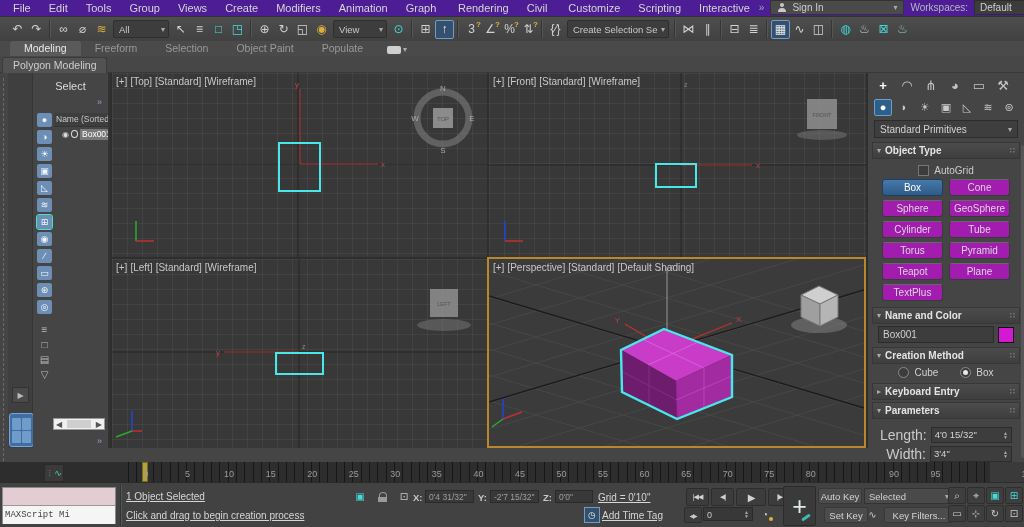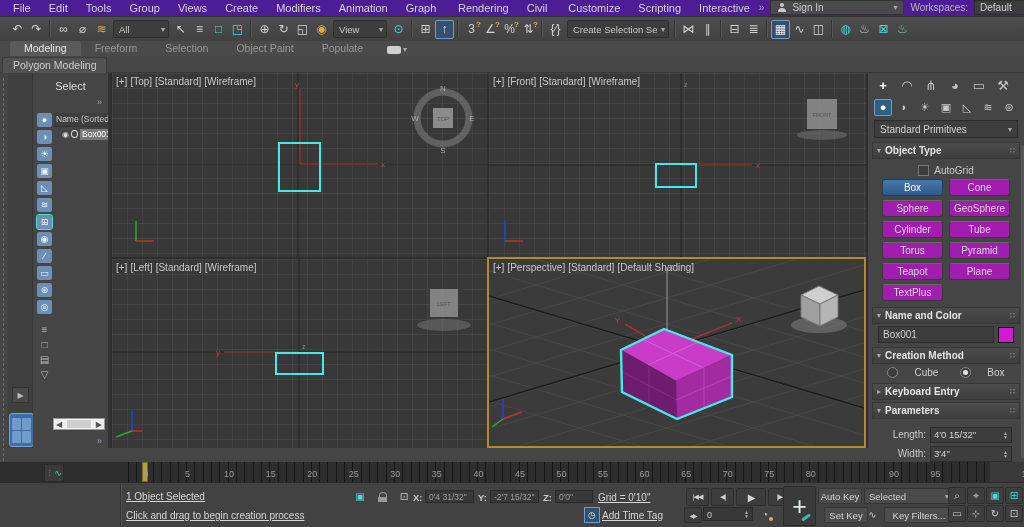--- a/index.html
+++ b/index.html
@@ -113,25 +113,25 @@
   .chk{width:9px;height:9px;border:1px solid #777;background:#3c3c3c;}
   .objgrid{display:grid;grid-template-columns:1fr 1fr;gap:4px 6px;padding:0 8px;}
   .objbtn{height:15px;line-height:15px;text-align:center;background:#a21caf;border:1px solid #3a3a3a;border-top-color:#676767;
           border-radius:3px;color:#d8d8d8;font-size:10px;}
   .objbtn.act{background:linear-gradient(#4579ab,#2e5b86);border-color:#1e3f63;color:#fff;}
   .nc-row{display:flex;align-items:center;gap:4px;padding:2px 6px;}
   .nc-field{flex:1;height:15px;background:#3d3d3d;border:1px solid #2c2c2c;color:#cfcfcf;font-size:10px;
             line-height:15px;padding:0 4px;}
   .nc-swatch{width:14px;height:14px;border:1px solid #111;}
   .cm-row{display:flex;justify-content:center;gap:22px;padding:3px 0;}
-  .radio{display:flex;align-items:center;gap:16px;font-size:10px;color:#d0d0d0;}
+  .radio{display:flex;align-items:center;gap:5px;font-size:10px;color:#d0d0d0;}
   .rdot{width:9px;height:9px;border-radius:50%;border:1px solid #8a8a8a;background:#3c3c3c;position:relative;}
   .radio.on .rdot::after{content:'';position:absolute;left:2px;top:2px;width:5px;height:5px;border-radius:50%;background:#e8e8e8;}
   .param-row{display:flex;align-items:center;justify-content:flex-end;gap:4px;padding:1.5px 6px;}
-  .plabel{color:#c9c9c9;font-size:10px;}
+  .plabel{color:#c9c9c9;font-size:14px;}
   .pfield{width:74px;height:14px;background:#3d3d3d;border:1px solid #2c2c2c;color:#d2d2d2;font-size:9.5px;
           line-height:14px;padding:0 3px;display:flex;}
   .spin{margin-left:auto;display:flex;flex-direction:column;line-height:4px;font-size:5px;color:#aaa;justify-content:center;}
 
   
   .timeslider{position:absolute;left:0;top:448px;width:1024px;height:14px;background:#3d3d3d;border-top:1px solid #2f2f2f;box-sizing:border-box;}
   .ts-btn{position:absolute;top:2px;width:10px;height:10px;background:#575757;border:1px solid #333;border-radius:2px;
           color:#222;font-size:7px;display:flex;align-items:center;justify-content:center;font-weight:bold;}
   .ts-field{position:absolute;left:20px;top:1px;width:95px;height:11px;background:#5f5f5f;border-radius:5px;
             text-align:center;line-height:11px;color:#e2e2e2;font-size:9.5px;}
@@ -682,20 +682,24 @@
         <span class="rlabel" style="left: 810.8px;">80</span>
         <span class="rlabel" style="left: 852.35px; margin-top: 37px;">85</span>
         <span class="rlabel" style="left: 893.9px;">90</span>
         <span class="rlabel" style="left: 935.45px;">95</span>
         <span class="rlabel" style="left: 1029px;">100</span>
       </div>
   </div>
   <div class="curve-btn"><span class="st">⋮</span>∿</div>
 
   <div class="statusbar">
+    <div class="maxs">
+      <div class="pink"></div>
+      <div class="white">MAXScript Mi</div>
+    </div>
     <div class="sb-sep"></div>
     <span class="sb-text" style="left:126px;top:8px;">1 Object Selected</span>
     <span class="sb-text" style="left:126px;top:27px;">Click and drag to begin creation process</span>
 
     <span class="sb-ico" style="left:352px;top:6px;color:#45d9d9;">▣</span>
     <span class="sb-ico" style="left:374px;top:6px;">
         <span class="lockico"></span>
       </span>
     <span class="sb-ico" style="left:396px;top:6px;">⊡</span>
 

